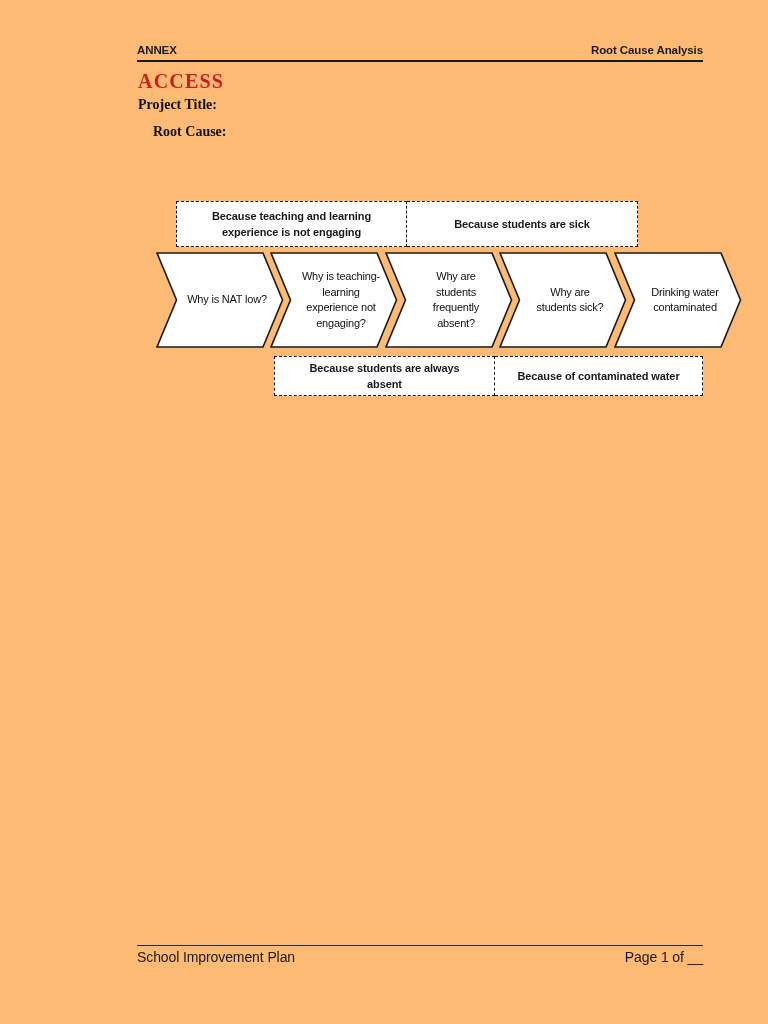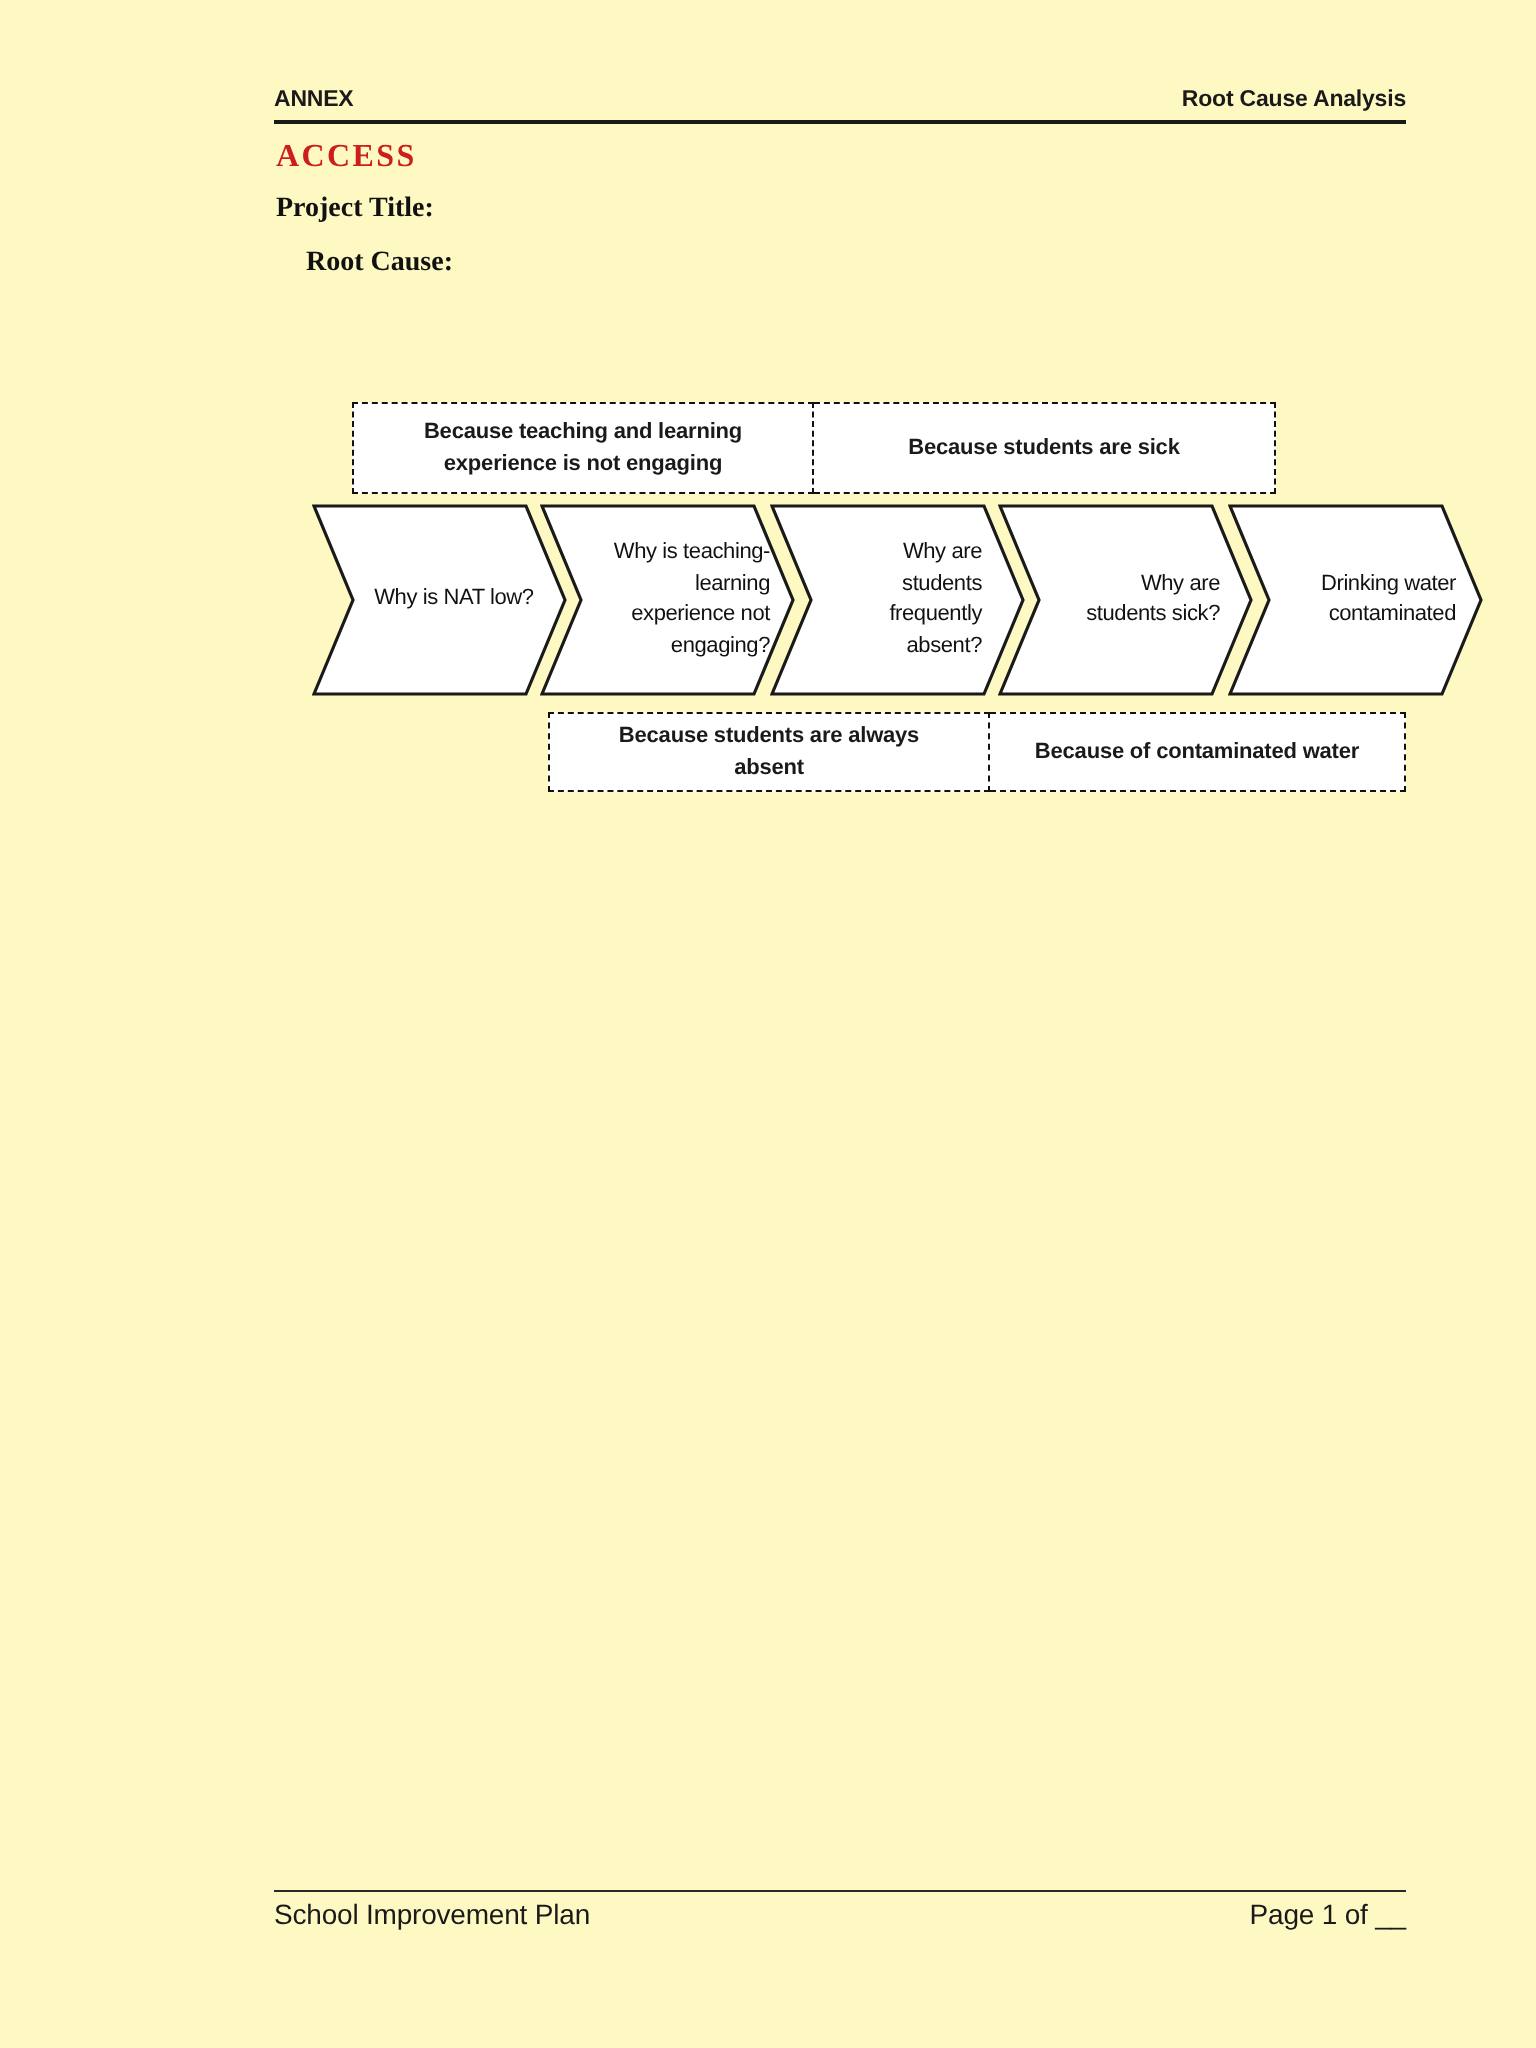--- a/index.html
+++ b/index.html
@@ -1,48 +1,48 @@
 <!DOCTYPE html>
 <html><head>
 <meta charset="utf-8">
 <style>
   * { margin:0; padding:0; box-sizing:border-box; }
   html,body { background:#ffffff; }
   .page {
-    position:relative; width:768px; height:1024px; background:#fef9c3;
+    position:relative; width:768px; height:1024px; background:#fdba74;
     font-family:"Liberation Sans", sans-serif; color:#1a1a1a; overflow:hidden;
   }
   
   .hdr-row { position:absolute; left:137px; top:44px; width:566px; display:flex; justify-content:space-between; }
   .hdr-text { font-size:11.5px; font-weight:bold; letter-spacing:-0.1px; }
   .hdr-rule { position:absolute; left:137px; top:60px; width:566px; height:2px; background:#1a1a1a; }
   
   .h-access { position:absolute; left:138px; top:70px; font-family:"Liberation Serif", serif;
-              font-size:16px; font-weight:bold; letter-spacing:1.2px; color:#cc1e1e; }
+              font-size:20px; font-weight:bold; letter-spacing:1.2px; color:#cc1e1e; }
   .h-serif  { position:absolute; left:138px; font-family:"Liberation Serif", serif;
               font-size:14px; font-weight:bold; color:#111; }
   .h-project { top:97px; }
   .h-root    { top:124px;margin-left:15px; }
   
   .dash-box { position:absolute; border:1.7px dashed #111; display:flex; align-items:center;
               justify-content:center; text-align:center; font-weight:bold; font-size:11px;
               line-height:16px; letter-spacing:-0.1px; background:#fff; }
   .no-left { border-left:none; }
   .tb1 { left:176px; top:201px; width:231px; height:46px; }
   .tb2 { left:407px; top:201px; width:231px; height:46px;text-align:right; }
   .bb1 { left:274px; top:356px; width:221px; height:40px; }
   .bb2 { left:495px; top:356px; width:208px; height:40px; }
   .tb1 .bx-label { max-width:200px; }
   .tb2 .bx-label { max-width:210px; }
   .bb1 .bx-label { max-width:178px; }
   .bb2 .bx-label { max-width:200px; }
   .chevron { position:absolute; top:252px; width:128px; height:96px; }
   .chevron svg { position:absolute; left:0; top:0; }
   .chev-label { position:absolute; left:16px; right:2px; top:0; bottom:0; display:flex;
-                align-items:center; justify-content:center; text-align:right;
+                align-items:center; justify-content:center; text-align:center;
                 font-size:11px; line-height:15.5px; letter-spacing:-0.2px; color:#111; }
   .c1 { left:156px; } .c2 { left:270px; } .c3 { left:385px; } .c4 { left:499px; } .c5 { left:614px; }
   .c1 .chev-label span { max-width:96px; }
   .c2 .chev-label span { max-width:88px; }
   .c3 .chev-label span { max-width:70px; }
   .c4 .chev-label span { max-width:80px; }
   .c5 .chev-label span { max-width:86px; }
   
   .ftr-rule { position:absolute; left:137px; top:945px; width:566px; height:1.4px; background:#2a2a2a; }
   .ftr-row { position:absolute; left:137px; top:949px; width:566px; display:flex; justify-content:space-between; }

